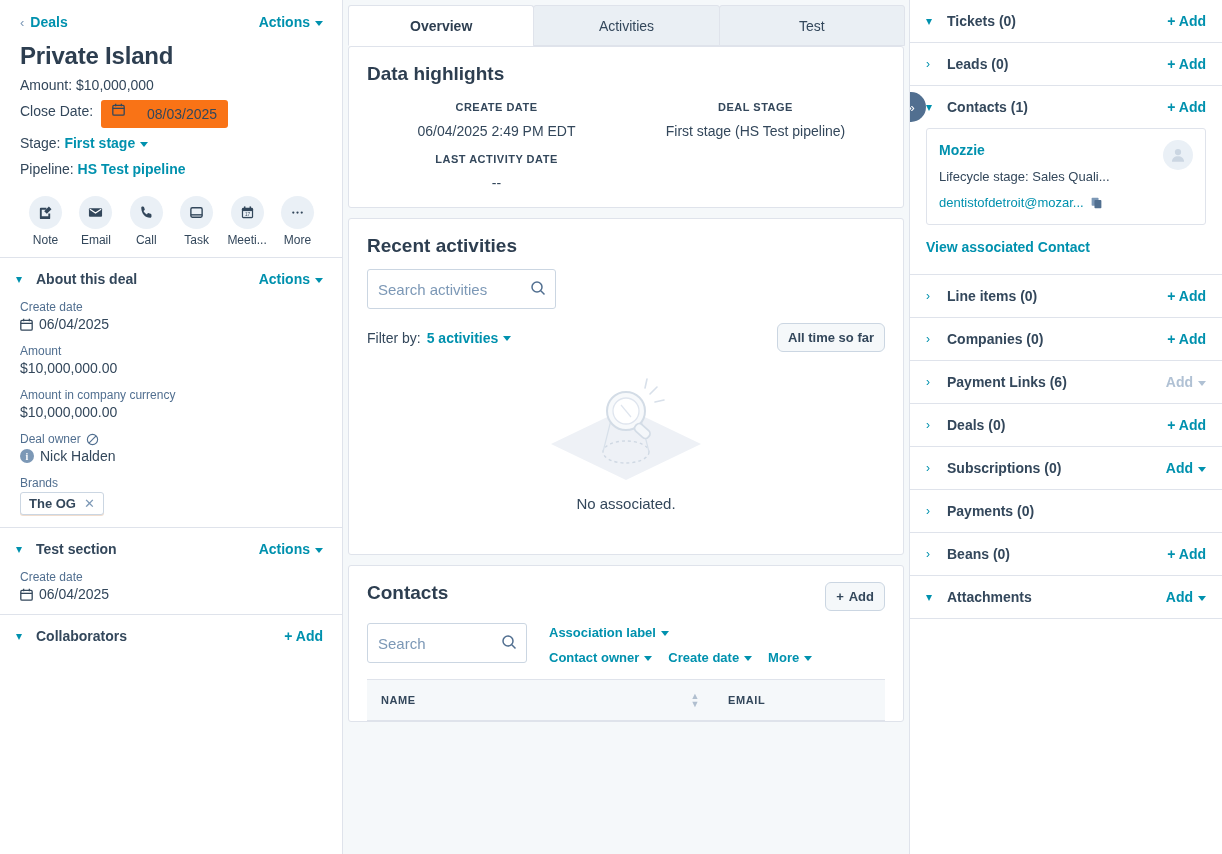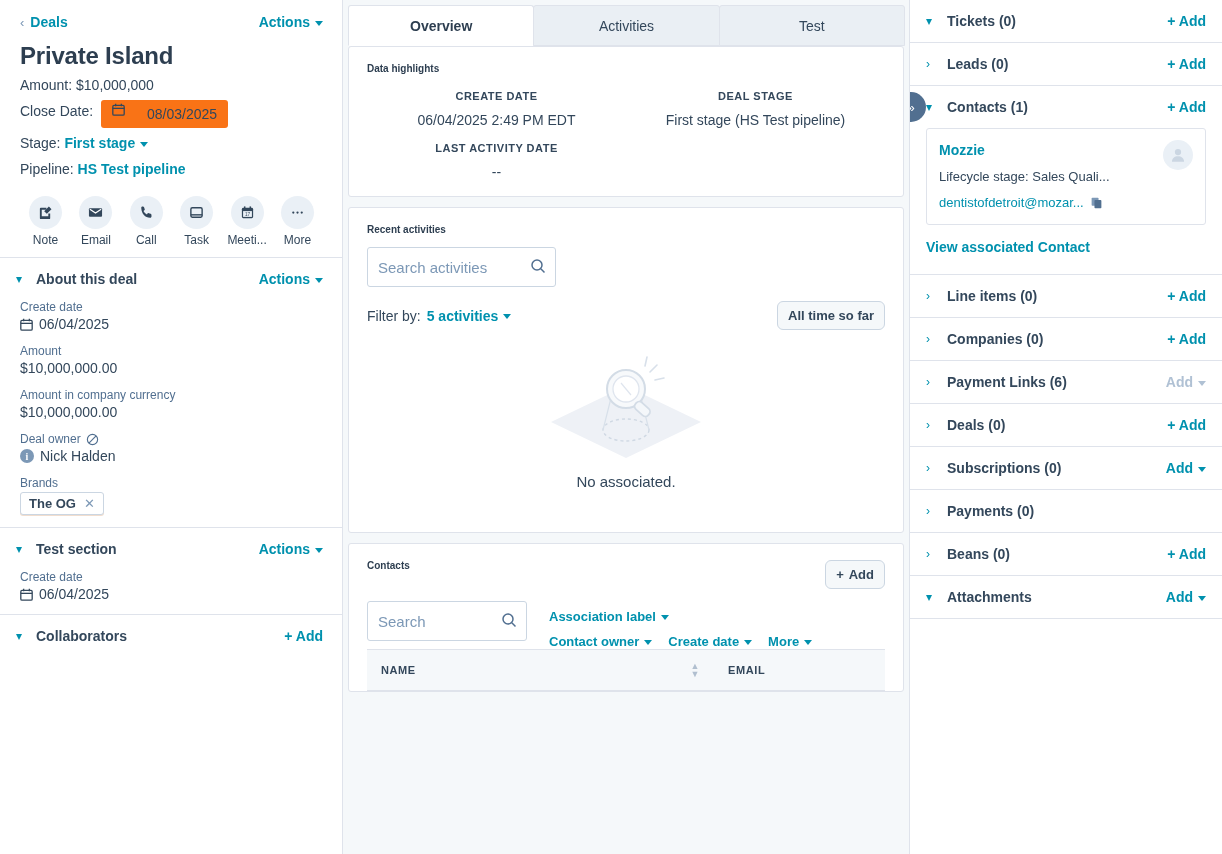--- a/index.html
+++ b/index.html
@@ -91,21 +91,21 @@
     background: #eaeff4; border: 1px solid #dfe3eb; border-bottom: 1px solid #dfe3eb;
     border-radius: 3px 3px 0 0; margin-right: -1px;
   }
   .tab.active { background: #fff; font-weight: 700; border-bottom-color: #fff; color: #2d3e50; }
 
   .card {
     background: #fff; border: 1px solid #dfe3eb; border-radius: 3px;
     margin: 10px 5px 0 5px;
   }
   .card-pad { padding: 16px 18px; }
-  .card-title { font-size: 10px; font-weight: 700; color: #2d3e50; }
+  .card-title { font-size: 19px; font-weight: 700; color: #2d3e50; }
 
   .dh-grid { display: grid; grid-template-columns: 1fr 1fr; row-gap: 14px; margin-top: 16px; }
   .dh-cell { text-align: center; padding: 0 10px; }
   .dh-k { font-size: 11px; font-weight: 700; letter-spacing: .5px; color: #33475b; text-transform: uppercase; }
   .dh-v { font-size: 14px; color: #33475b; margin-top: 10px; }
 
   .search-wrap { position: relative; width: 189px; margin-top: 12px; }
   .search-input {
     width: 100%; height: 40px; border: 1px solid #cbd6e2; border-radius: 3px;
     padding: 0 34px 0 10px; font-size: 15px; color: #33475b;
@@ -121,26 +121,26 @@
     background: #f5f8fa; border: 1px solid #cbd6e2; border-radius: 6px;
     padding: 6px 10px; font-size: 13px; font-weight: 700; color: #33475b; cursor: pointer;
     font-family: "Liberation Sans", sans-serif;
   }
 
   .empty { display: flex; flex-direction: column; align-items: center; padding: 20px 0 26px 0; }
   .empty-text { font-size: 15px; color: #33475b; margin-top: 8px; }
 
   .contacts-head { display: flex; align-items: flex-start; justify-content: space-between; }
   .btn-add { display: inline-flex; align-items: center; gap: 5px; }
-  .filters-block { display: flex; flex-direction: column; gap: 10px; margin-top: 20px; padding-left: 8px;}
+  .filters-block { display: flex; flex-direction: column; gap: 10px; margin-top: 14px; padding-left: 8px;}
   .fl { color: #0091ae; font-weight: 700; font-size: 13px; cursor: pointer; white-space: nowrap;}
   .flrow { display: flex; gap: 16px; align-items: center; }
   .contacts-search-row { display: flex; align-items: flex-start; gap: 14px; }
 
-  .tbl { width: 100%; border-collapse: collapse; }
+  .tbl { width: 100%; border-collapse: collapse; margin-top: 14px; }
   .tbl th {
     background: #f5f8fa; border-top: 1px solid #dfe3eb; border-bottom: 1px solid #dfe3eb;
     font-size: 11px; font-weight: 700; letter-spacing: .6px; color: #33475b;
     text-align: left; padding: 12px 14px; text-transform: uppercase;
   }
   .th-inner { display: flex; align-items: center; justify-content: space-between; }
   .sortarrows { color: #b0bfcf; font-size: 9px; line-height: 8px; display:flex; flex-direction:column;}
 
   
   .right-col {

